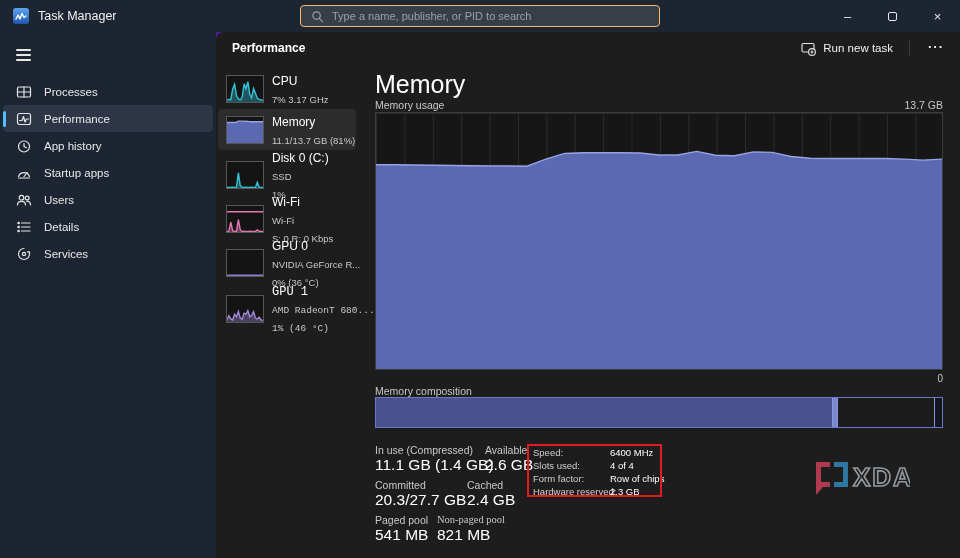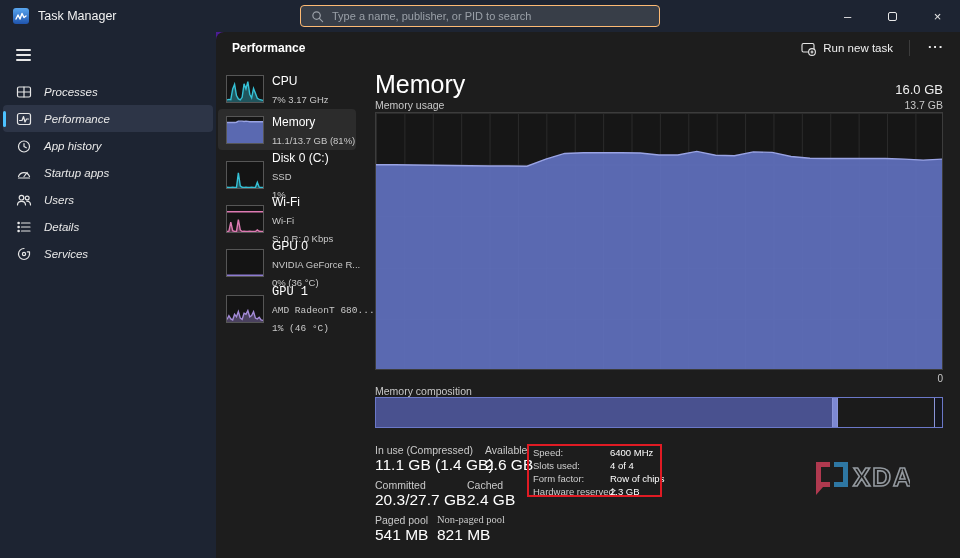--- a/index.html
+++ b/index.html
@@ -20,21 +20,21 @@
   #win-controls { position:absolute; right:0; top:0; height:32px; display:flex; }
   .win-btn { width:45px; height:32px; display:flex; align-items:center; justify-content:center;
     color:#e8e8e8; font-size:13px; cursor:default; }
   .max-square { display:inline-block; width:9px; height:9px; border:1.2px solid #e8e8e8; border-radius:2px; }
 
   
   #sidebar { position:absolute; top:32px; left:0; width:216px; height:526px; background:#1d2432; }
   #hamburger { position:absolute; left:12px; top:10px; width:32px; height:26px; border-radius:4px;
     display:flex; flex-direction:column; justify-content:center; gap:3.5px; padding-left:4px; }
   #hamburger i { display:block; width:15px; height:1.6px; background:#e8e8e8; border-radius:1px; }
-  #nav { position:absolute; top:46px; left:0; width:216px;font-style:italic; }
+  #nav { position:absolute; top:46px; left:0; width:216px; }
   .nav-item { position:relative; height:27px; margin:0 3px; border-radius:4px;
     display:flex; align-items:center; font-size:11.5px; color:#e9e9e9; }
   .nav-item .nicon { width:16px; height:16px; margin:0 12px 0 13px; flex:0 0 auto; }
   .nav-item.selected { background:#2d3547; }
   .nav-item.selected::before { content:""; position:absolute; left:0; top:5.5px; width:3px; height:16px;
     border-radius:2px; background:var(--accent,#4cc2ff); }
   #settings-item { position:absolute; top:496px; left:0; width:216px; }
   .nicon svg { display:block; }
   .icon-stroke { stroke:#e6e6e6; fill:none; stroke-width:1.2; stroke-linecap:round; stroke-linejoin:round; }
 
@@ -303,21 +303,20 @@
           </svg>
         </span>
       <span class="perf-text">
         <span class="perf-title">GPU 1</span><br>
         <span class="perf-sub">AMD RadeonT 680...</span><br>
         <span class="perf-sub">1% (46 °C)</span>
       </span>
     </div>
 
     <span id="mem-title">Memory</span>
-    <span id="mem-total">16.0 GB</span>
     <span id="usage-label">Memory usage</span>
     <span id="usage-max">13.7 GB</span>
 
     <div id="chart">
       <svg id="main-chart" viewBox="0 0 100 100" preserveAspectRatio="none">
           <polygon points="0.00,20.20 3.33,20.20 6.67,20.30 10.00,20.40 13.33,20.50 16.67,20.60 20.00,20.70 23.33,20.70 26.67,20.80 30.00,18.00 33.33,15.80 36.67,15.50 40.00,15.50 43.33,15.50 46.67,15.60 50.00,16.40 53.33,16.40 56.67,15.00 60.00,16.50 63.33,16.70 66.67,15.20 70.00,15.40 73.33,17.00 76.67,17.70 80.00,17.80 83.33,17.80 86.67,17.80 90.00,17.80 93.33,18.00 96.67,18.40 100.00,18.00 100,100 0,100" fill="#6272c2" fill-opacity="0.9"></polygon>
           <polyline points="0.00,20.20 3.33,20.20 6.67,20.30 10.00,20.40 13.33,20.50 16.67,20.60 20.00,20.70 23.33,20.70 26.67,20.80 30.00,18.00 33.33,15.80 36.67,15.50 40.00,15.50 43.33,15.50 46.67,15.60 50.00,16.40 53.33,16.40 56.67,15.00 60.00,16.50 63.33,16.70 66.67,15.20 70.00,15.40 73.33,17.00 76.67,17.70 80.00,17.80 83.33,17.80 86.67,17.80 90.00,17.80 93.33,18.00 96.67,18.40 100.00,18.00" fill="none" stroke="#99a3e4" stroke-width="1.4" vector-effect="non-scaling-stroke"></polyline>
         </svg>
     </div>
 

